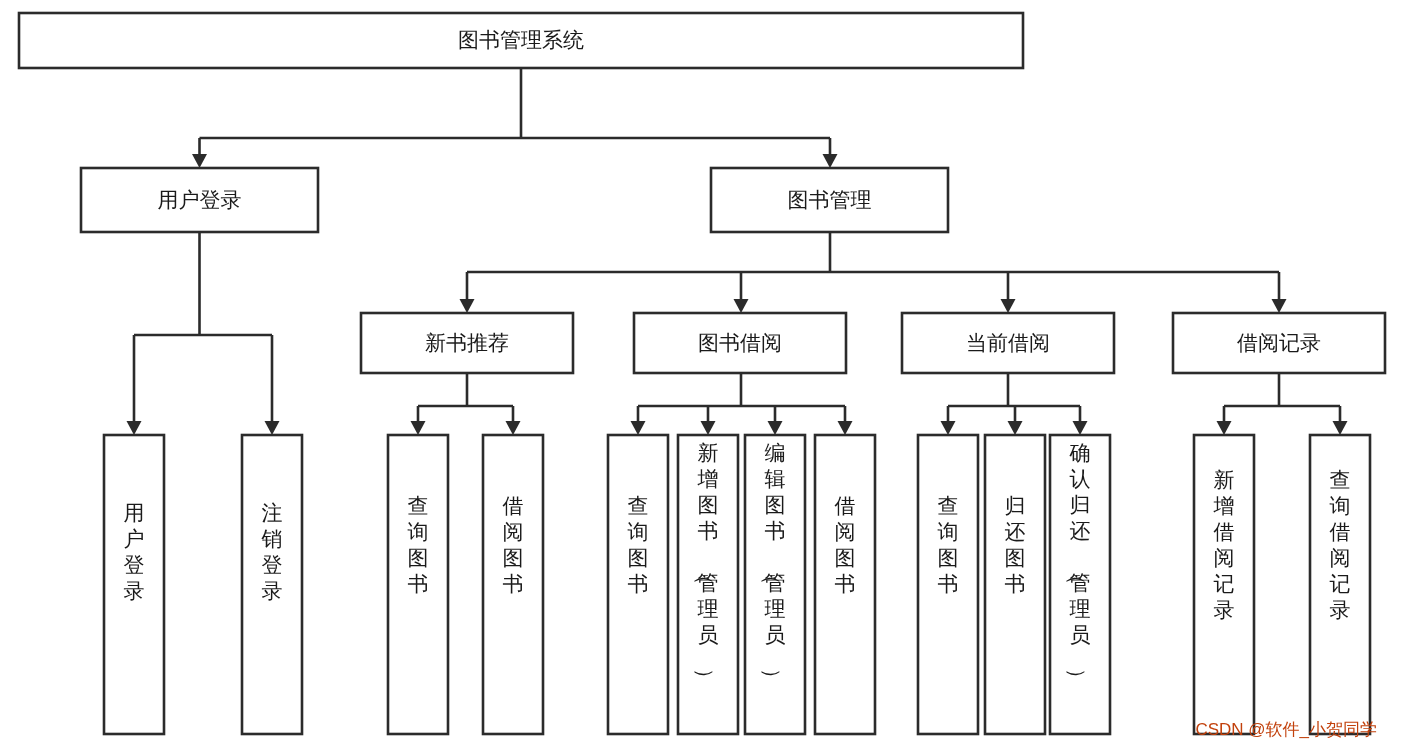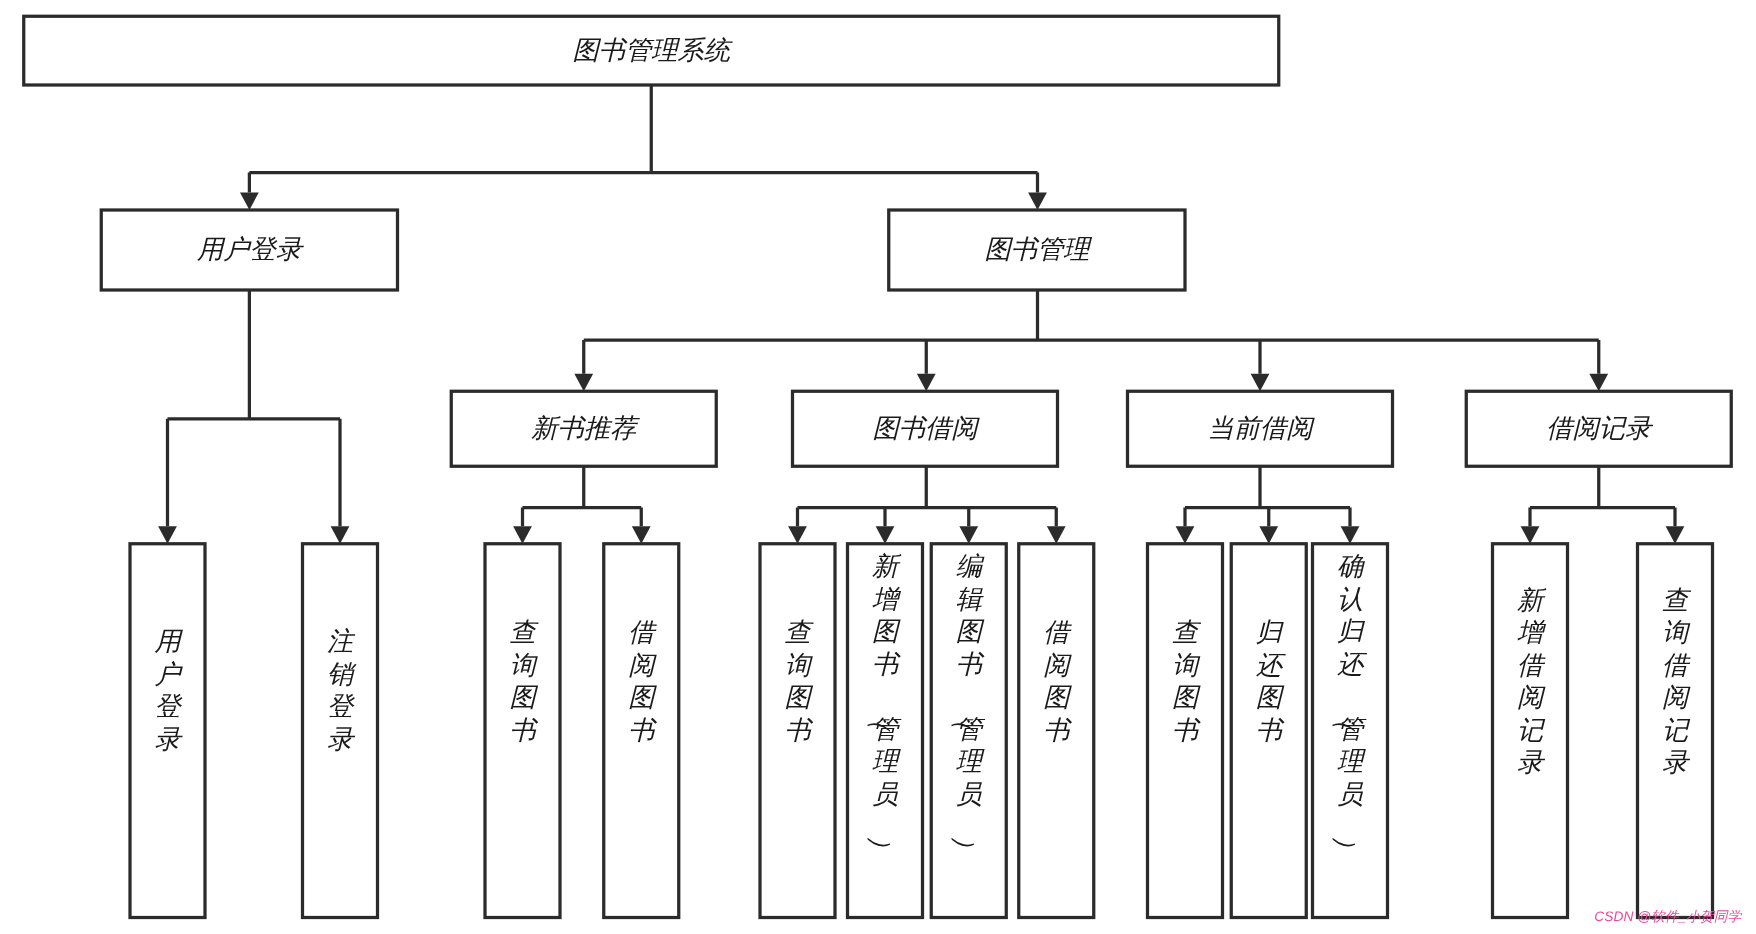--- a/index.html
+++ b/index.html
@@ -10,21 +10,20 @@
   body {
     width: 1405px;
     height: 747px;
     font-family: "Liberation Sans", "DejaVu Sans", sans-serif;
     overflow: hidden;
   }
   #diagram-root {
     position: relative;
     width: 1405px;
     height: 747px;
-    font-style: italic;
   }
   svg#tree-svg {
     position: absolute;
     top: 0;
     left: 0;
     width: 1405px;
     height: 747px;
     display: block;
   }
   .node-box {
@@ -50,25 +49,25 @@
     dominant-baseline: middle;
   }
   .node-label-v {
     font-family: "Liberation Sans", "DejaVu Sans", sans-serif;
     font-size: 21px;
     fill: #1a1a1a;
     text-anchor: middle;
   }
   .watermark {
     position: absolute;
-    right: 12px;
+    right: 28px;
     bottom: 6px;
     font-family: "Liberation Sans", "DejaVu Sans", sans-serif;
-    font-size: 11px;
-    color: #ec4899;
+    font-size: 17px;
+    color: #c2410c;
     white-space: nowrap;
     user-select: none;
   }
 </style>
 </head>
 <body>
 
 <div id="diagram-root">
 
   <svg id="tree-svg" viewBox="0 0 1405 747">

